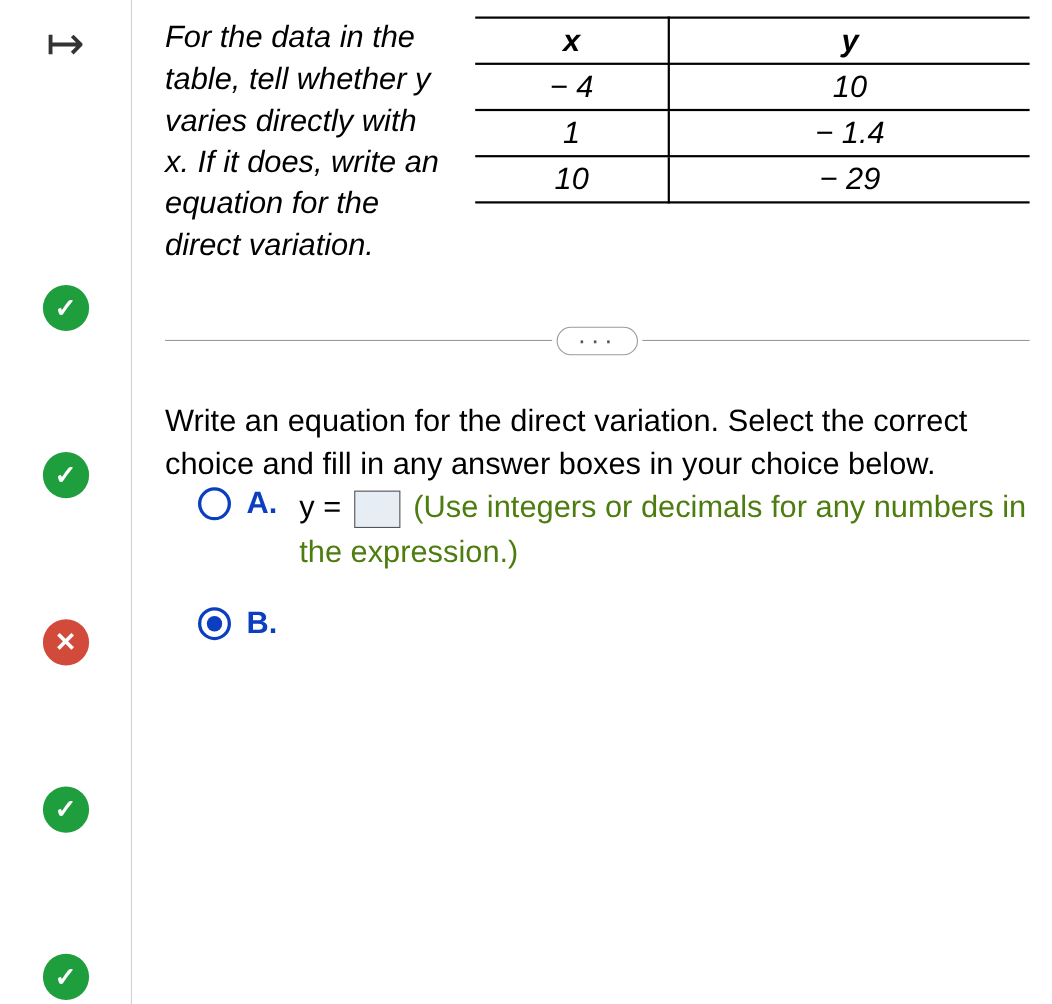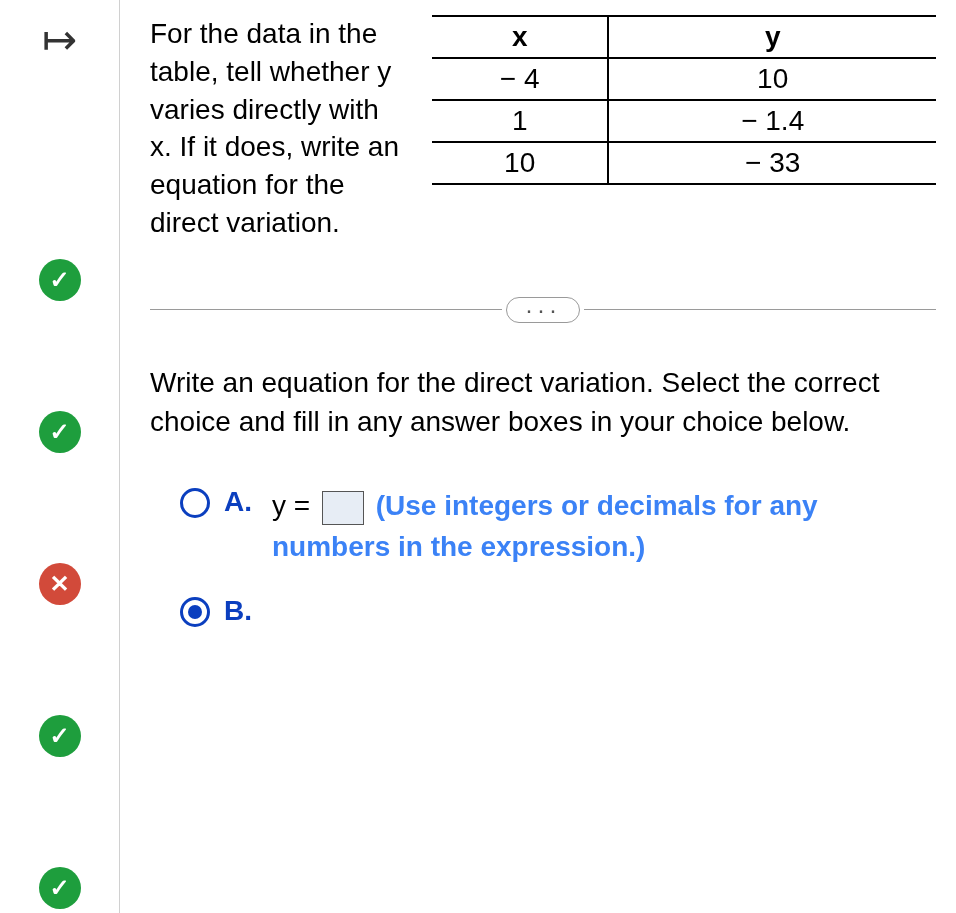--- a/index.html
+++ b/index.html
@@ -51,20 +51,21 @@
 
   .main {
     flex: 1;
     padding: 15px 20px 20px 30px;
     position: relative;
   }
 
   .top-row {
     display: flex;
     gap: 32px;
+    font-style: italic;
   }
   .prompt-col {
     flex: 0 0 250px;
     line-height: 1.35;
   }
   .table-col {
     flex: 1;
   }
 
   table.xy {
@@ -111,21 +112,20 @@
     color: #555;
     font-size: 24px;
     letter-spacing: 4px;
     background: #fff;
     margin: 0 4px;
     user-select: none;
   }
 
   .instruction {
     line-height: 1.4;
-    margin-bottom: 45px;
   }
 
   .choices {
     padding-left: 30px;
   }
   .choice {
     display: flex;
     align-items: flex-start;
     gap: 14px;
     margin-bottom: 28px;
@@ -166,22 +166,21 @@
     height: 34px;
     border: 1px solid #555;
     background: #e7edf5;
     vertical-align: middle;
     display: inline-block;
     font-size: 22px;
     padding: 2px 4px;
     margin: 0 4px;
   }
   .hint {
-    color: #3b82f6;
-    font-weight: bold;
+    color: #4d7c0f;
   }
 </style>
 </head>
 <body>
 
 <div class="layout">
 
   <div class="sidebar">
     <span class="skip-arrow">↦</span>
     <div class="sidebar-gap"></div>
@@ -213,21 +212,21 @@
             <tr>
               <td>− 4</td>
               <td>10</td>
             </tr>
             <tr>
               <td>1</td>
               <td>− 1.4</td>
             </tr>
             <tr>
               <td>10</td>
-              <td>− 33</td>
+              <td>− 29</td>
             </tr>
           </tbody>
         </table>
       </div>
     </div>
 
     <div class="sep-wrap">
       <div class="sep-line"></div>
       <div class="sep-pill">···</div>
       <div class="sep-line"></div>

